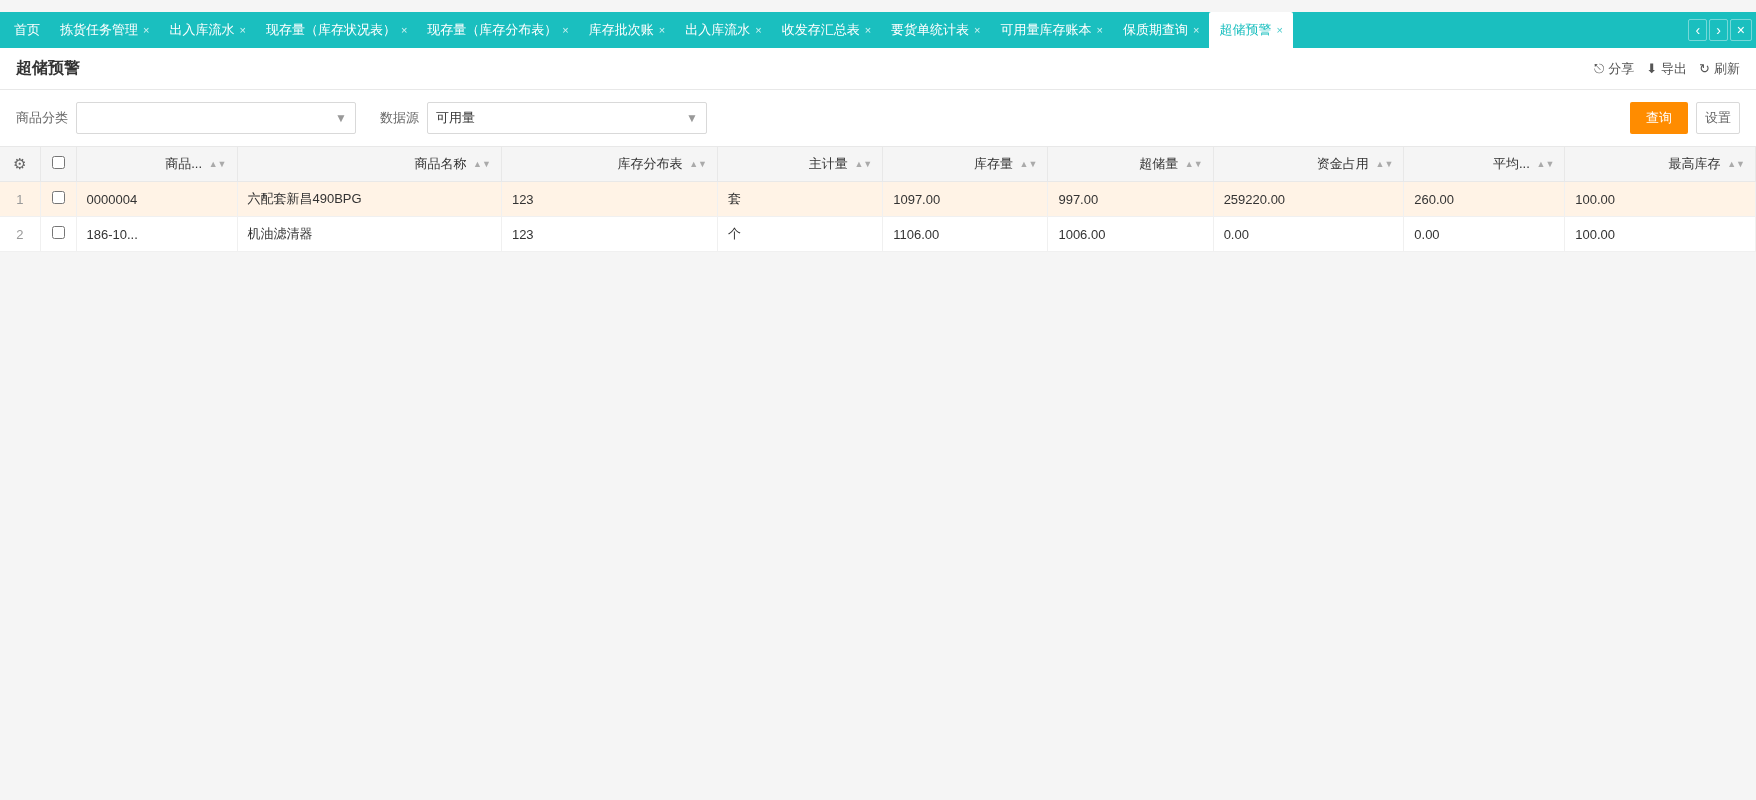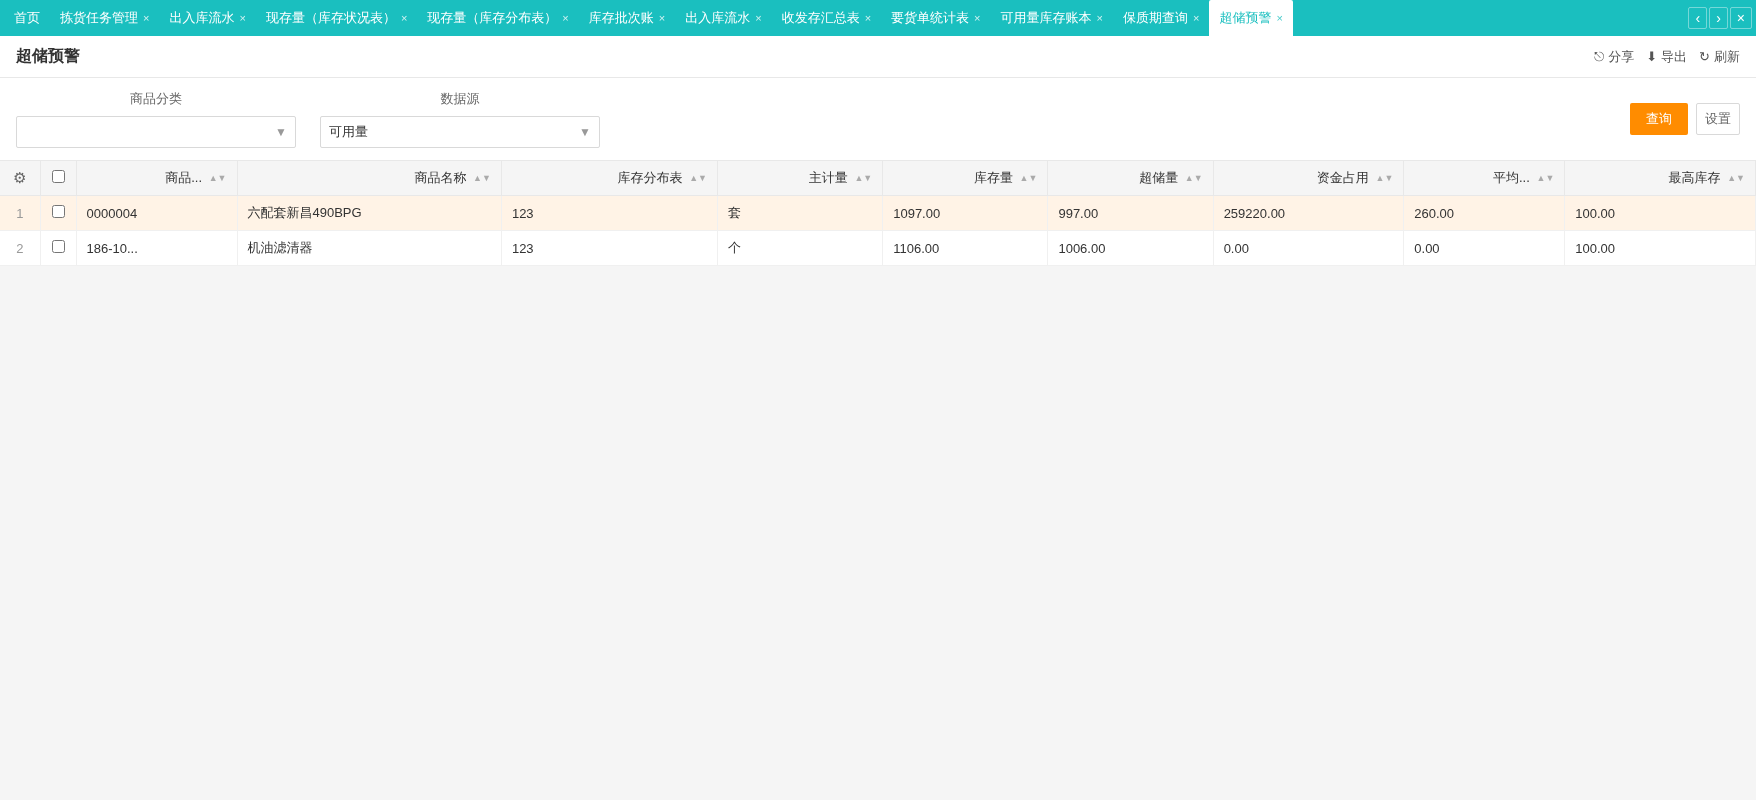--- a/index.html
+++ b/index.html
@@ -7,20 +7,21 @@
 
     
     .top-nav {
       background: #1abfbf;
       display: flex;
       align-items: center;
       height: 36px;
       padding: 6px 4px;
       overflow: hidden;
       flex-wrap: nowrap;
+      margin-top: 12px;
     }
     .top-nav .nav-item {
       color: #fff;
       padding: 0 10px;
       height: 36px;
       display: flex;
       align-items: center;
       white-space: nowrap;
       cursor: pointer;
       font-size: 13px;
@@ -82,21 +83,20 @@
       padding: 12px 16px;
       display: flex;
       align-items: center;
       gap: 24px;
       border-bottom: 1px solid #e8e8e8;
     }
     .filter-item {
       display: flex;
       align-items: center;
       gap: 8px;
-      flex-direction: column;
     }
     .filter-label {
       color: #666;
       white-space: nowrap;
       font-size: 13px;
     }
     .filter-select {
       width: 280px;
       height: 32px;
       border: 1px solid #d9d9d9;

